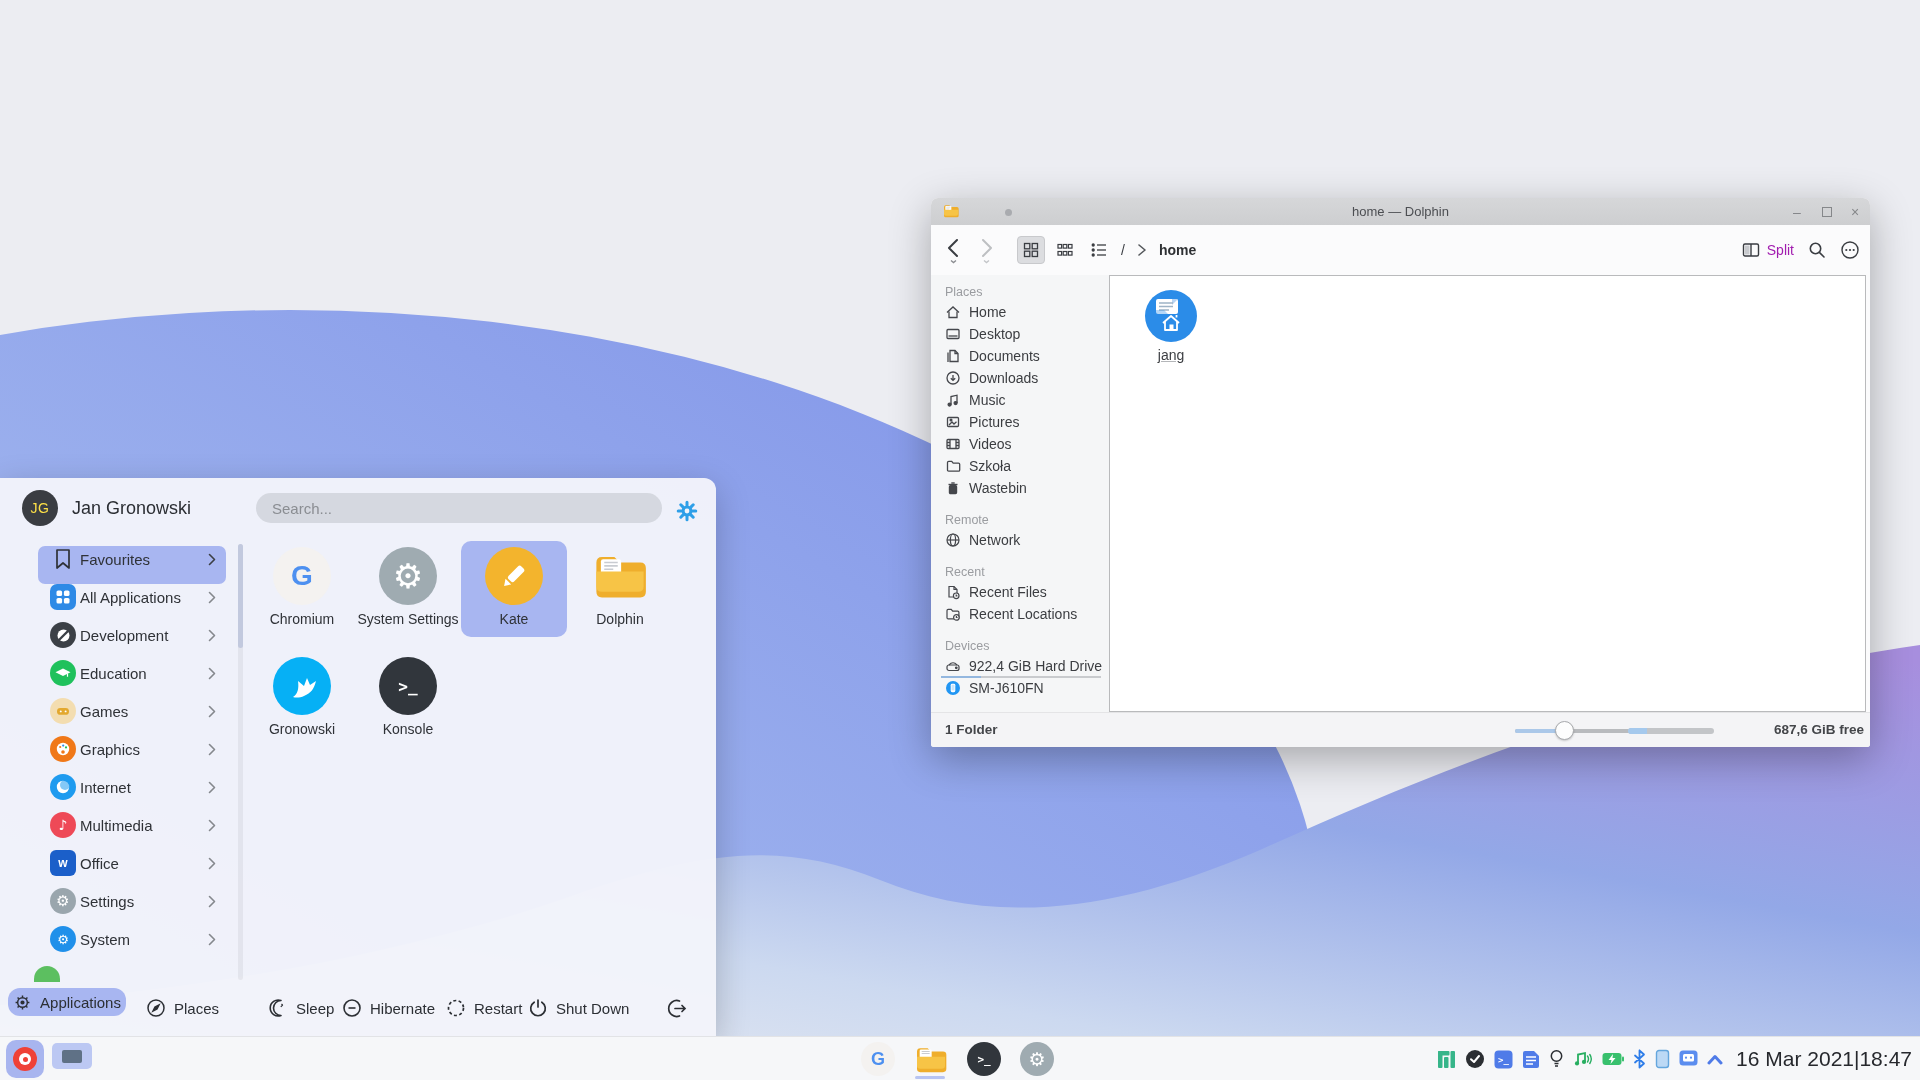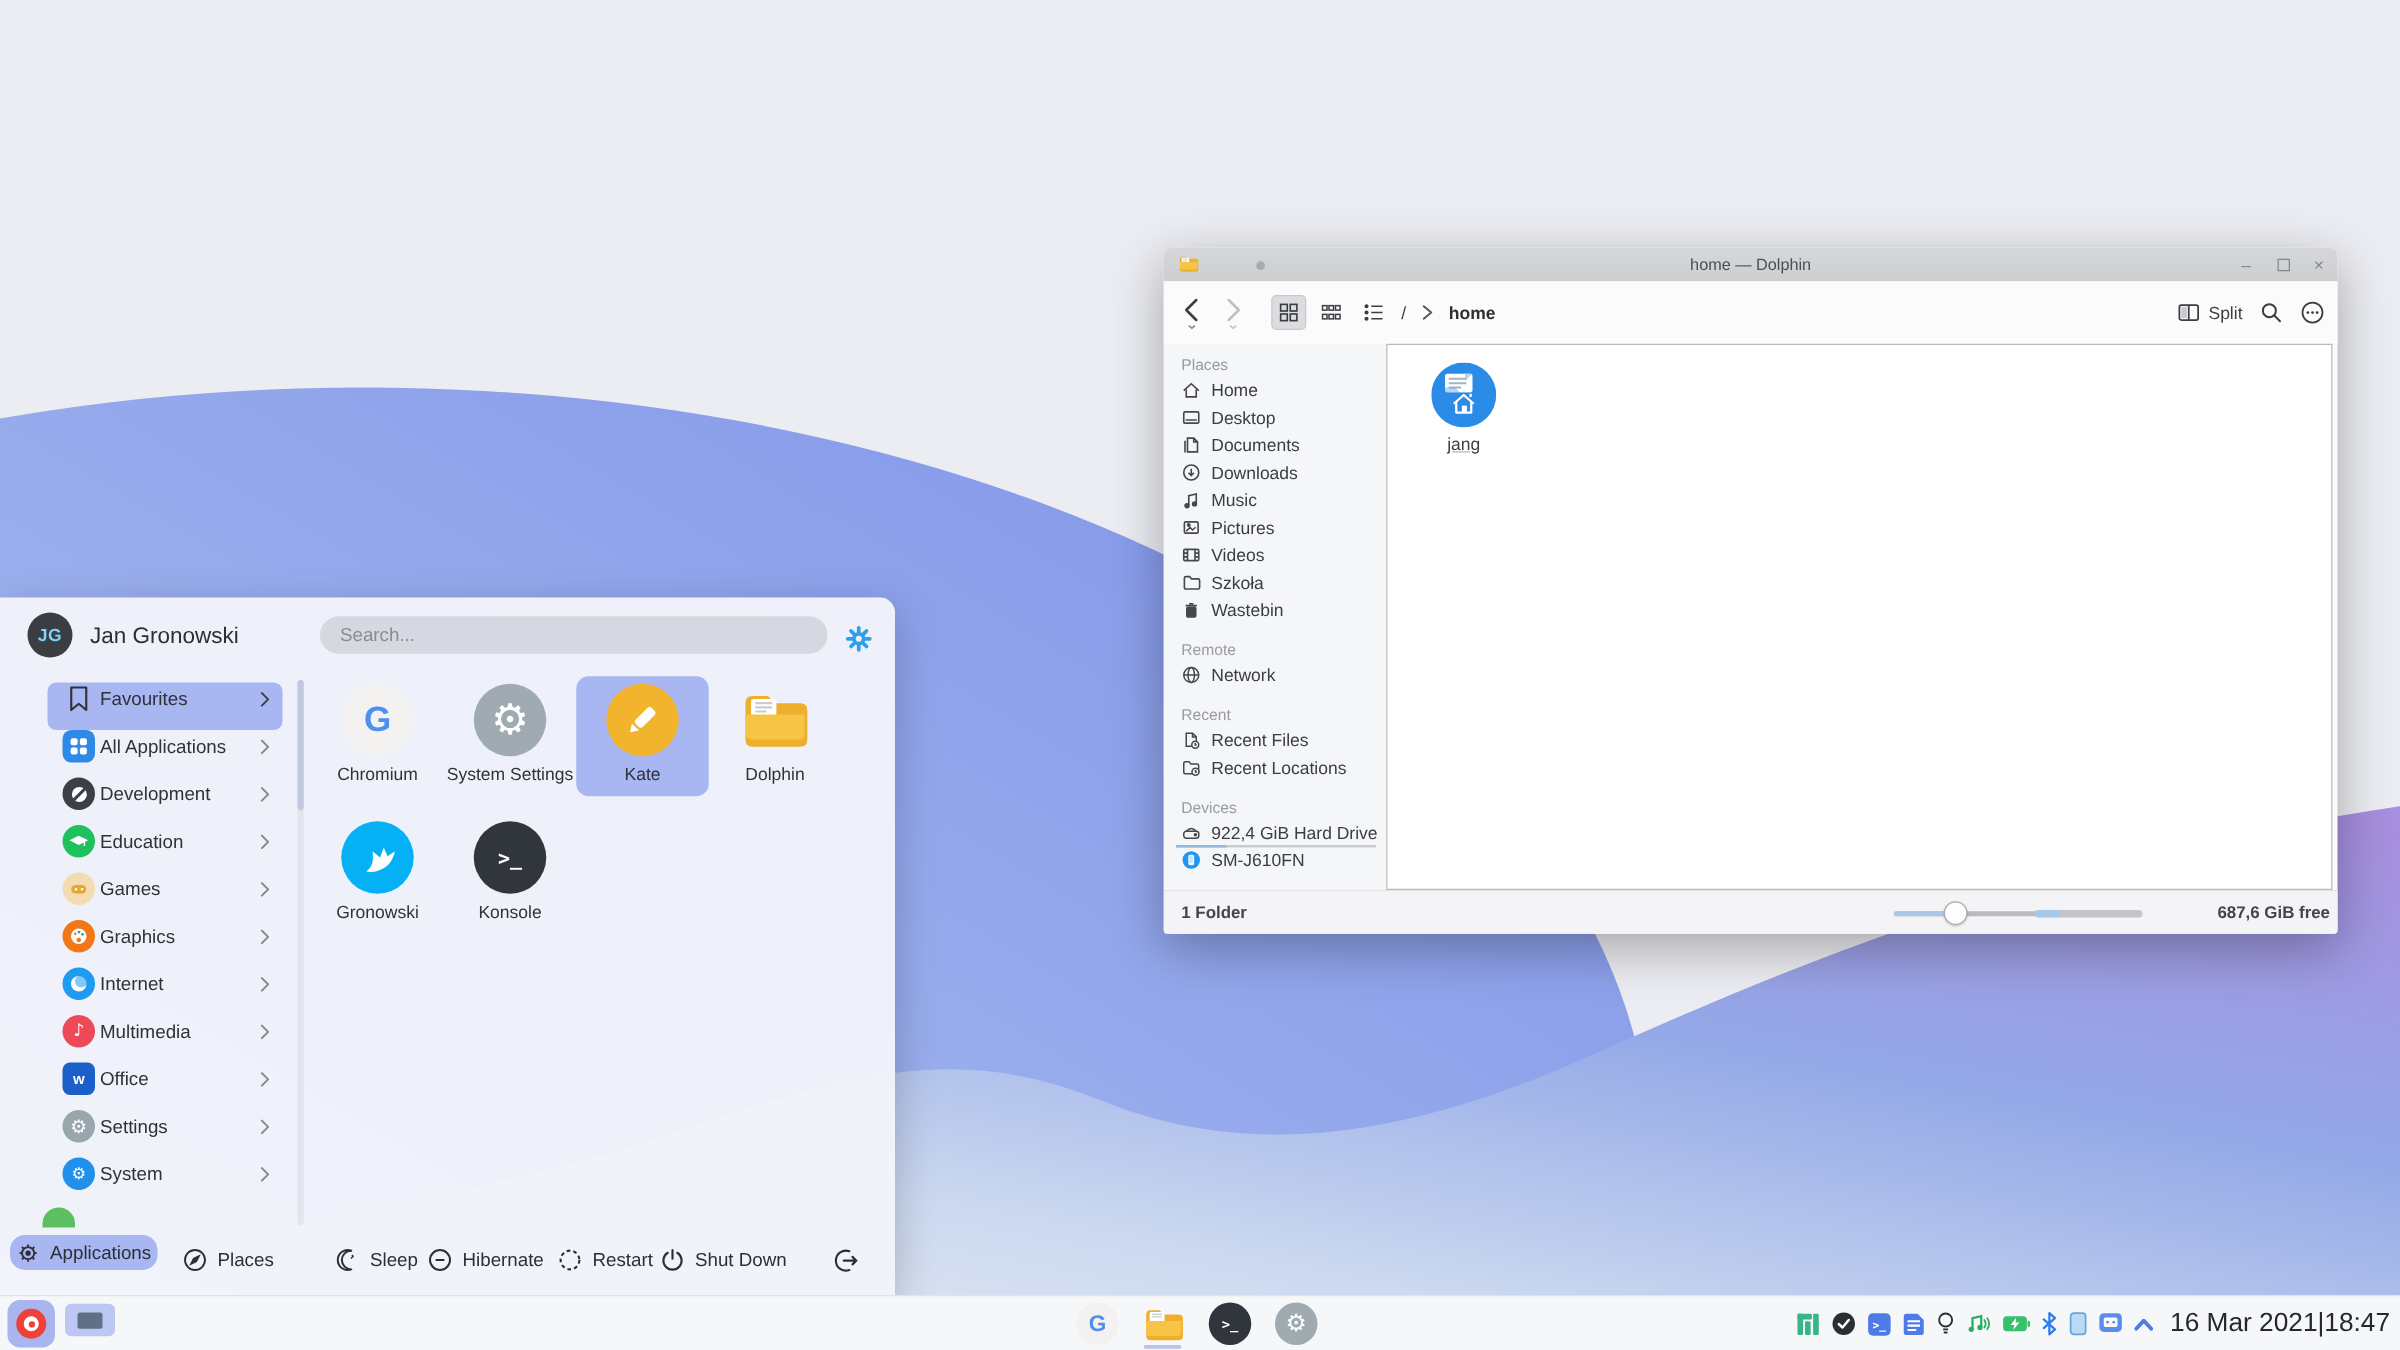--- a/index.html
+++ b/index.html
@@ -20,21 +20,21 @@
              display:flex; align-items:center; }
   #dolphin .title { position:absolute; left:0; right:0; text-align:center; font-size:13px; color:#4c4e52; }
   .winctl { position:absolute; top:0; height:27px; width:26px; display:flex; align-items:center; justify-content:center; color:#85878a; font-size:14px; }
   .maxbox { width:10px; height:10px; border:1.5px solid #85878a; }
   .toolbar { position:absolute; left:0; top:27px; right:0; height:50px; background:#fbfbfc; display:flex; align-items:center; }
   .viewbtn { width:28px; height:28px; border-radius:4px; display:flex; align-items:center; justify-content:center; }
   .viewbtn.sel { background:#dcdde0; border:1px solid #c8c9cc; }
   .crumb-current { font-size:14px; font-weight:bold; color:#2e3033; }
   .crumb-slash { font-size:14px; color:#3a3d42; }
   .tb-right { position:absolute; right:10px; top:0; height:50px; display:flex; align-items:center; gap:14px; }
-  .split-label { font-size:14px; color:#404040; }
+  .split-label { font-size:14px; color:#a21caf; }
 
   .dsidebar { position:absolute; left:0; top:77px; width:178px; bottom:35px; background:#f5f6f7; padding:8px 0 0 14px; }
   .dsec { font-size:12.5px; color:#9a9ca0; height:18px; display:flex; align-items:center; }
   .drow { height:22px; display:flex; align-items:center; gap:8px; font-size:14px; color:#3b3d41; position:relative; width:160px; }
   .drow .lbl { white-space:nowrap; }
   .mt12 { margin-top:12px; }
   .usageline { position:absolute; left:-4px; bottom:-1px; width:160px; height:2px; background:#c9cbce; }
   .usageline i { position:absolute; left:0; top:0; height:2px; width:25%; background:#93b7df; display:block; }
 
   .dview { position:absolute; left:178px; top:77px; width:757px; height:437px; background:#ffffff; border:1px solid #b9babc; }
@@ -48,22 +48,22 @@
   .zoomtrack .fill { position:absolute; left:0; top:0; height:4px; width:45px; background:#abc8e9; border-radius:2px; }
   .zoomhandle { position:absolute; left:624px; top:8px; width:19px; height:19px; border-radius:50%; background:#fdfdfd; border:1px solid #a9abae; box-shadow:0 1px 2px rgba(0,0,0,.2); }
   .freebar { position:absolute; left:697px; top:15px; width:86px; height:6px; border-radius:3px; background:#c3c5c8; overflow:hidden; }
   .freebar i { display:block; width:22%; height:100%; background:#a5c9ed; }
 
   
   #launcher { position:absolute; left:0; top:478px; width:716px; height:558px;
               background:rgba(242,244,250,.96); border-radius:0 12px 0 0;
               box-shadow:0 10px 34px rgba(0,0,0,.22); }
   .lheader { position:absolute; left:22px; top:12px; display:flex; align-items:center; gap:14px; }
-  .avatar { width:36px; height:36px; border-radius:50%; background:#3a3d42; color:#7dd3fc; font-size:14px;
-            display:flex; align-items:center; justify-content:center; letter-spacing:.5px;font-weight:bold; }
+  .avatar { width:36px; height:36px; border-radius:50%; background:#3a3d42; color:#fde047; font-size:14px;
+            display:flex; align-items:center; justify-content:center; letter-spacing:.5px; }
   .uname { font-size:18px; color:#2b2e33; }
   .searchbox { position:absolute; left:256px; top:15px; width:406px; height:30px; border-radius:15px;
                background:rgba(208,211,219,.85); border:none; outline:none; padding:0 16px;
                font-size:15px; color:#3a3d42; font-family:"Liberation Sans",sans-serif; }
   .searchbox::placeholder { color:#8a8d92; }
 
   .cats { position:absolute; left:22px; top:68px; width:204px; }
   .catrow { height:38px; display:flex; align-items:center; gap:4px; padding:0 10px 12px 12px; border-radius:7px; position:relative;margin-left:16px; }
   .catrow.sel { background:#a8b6f1; }
   .catlabel { font-size:15px; color:#2f3237; }

